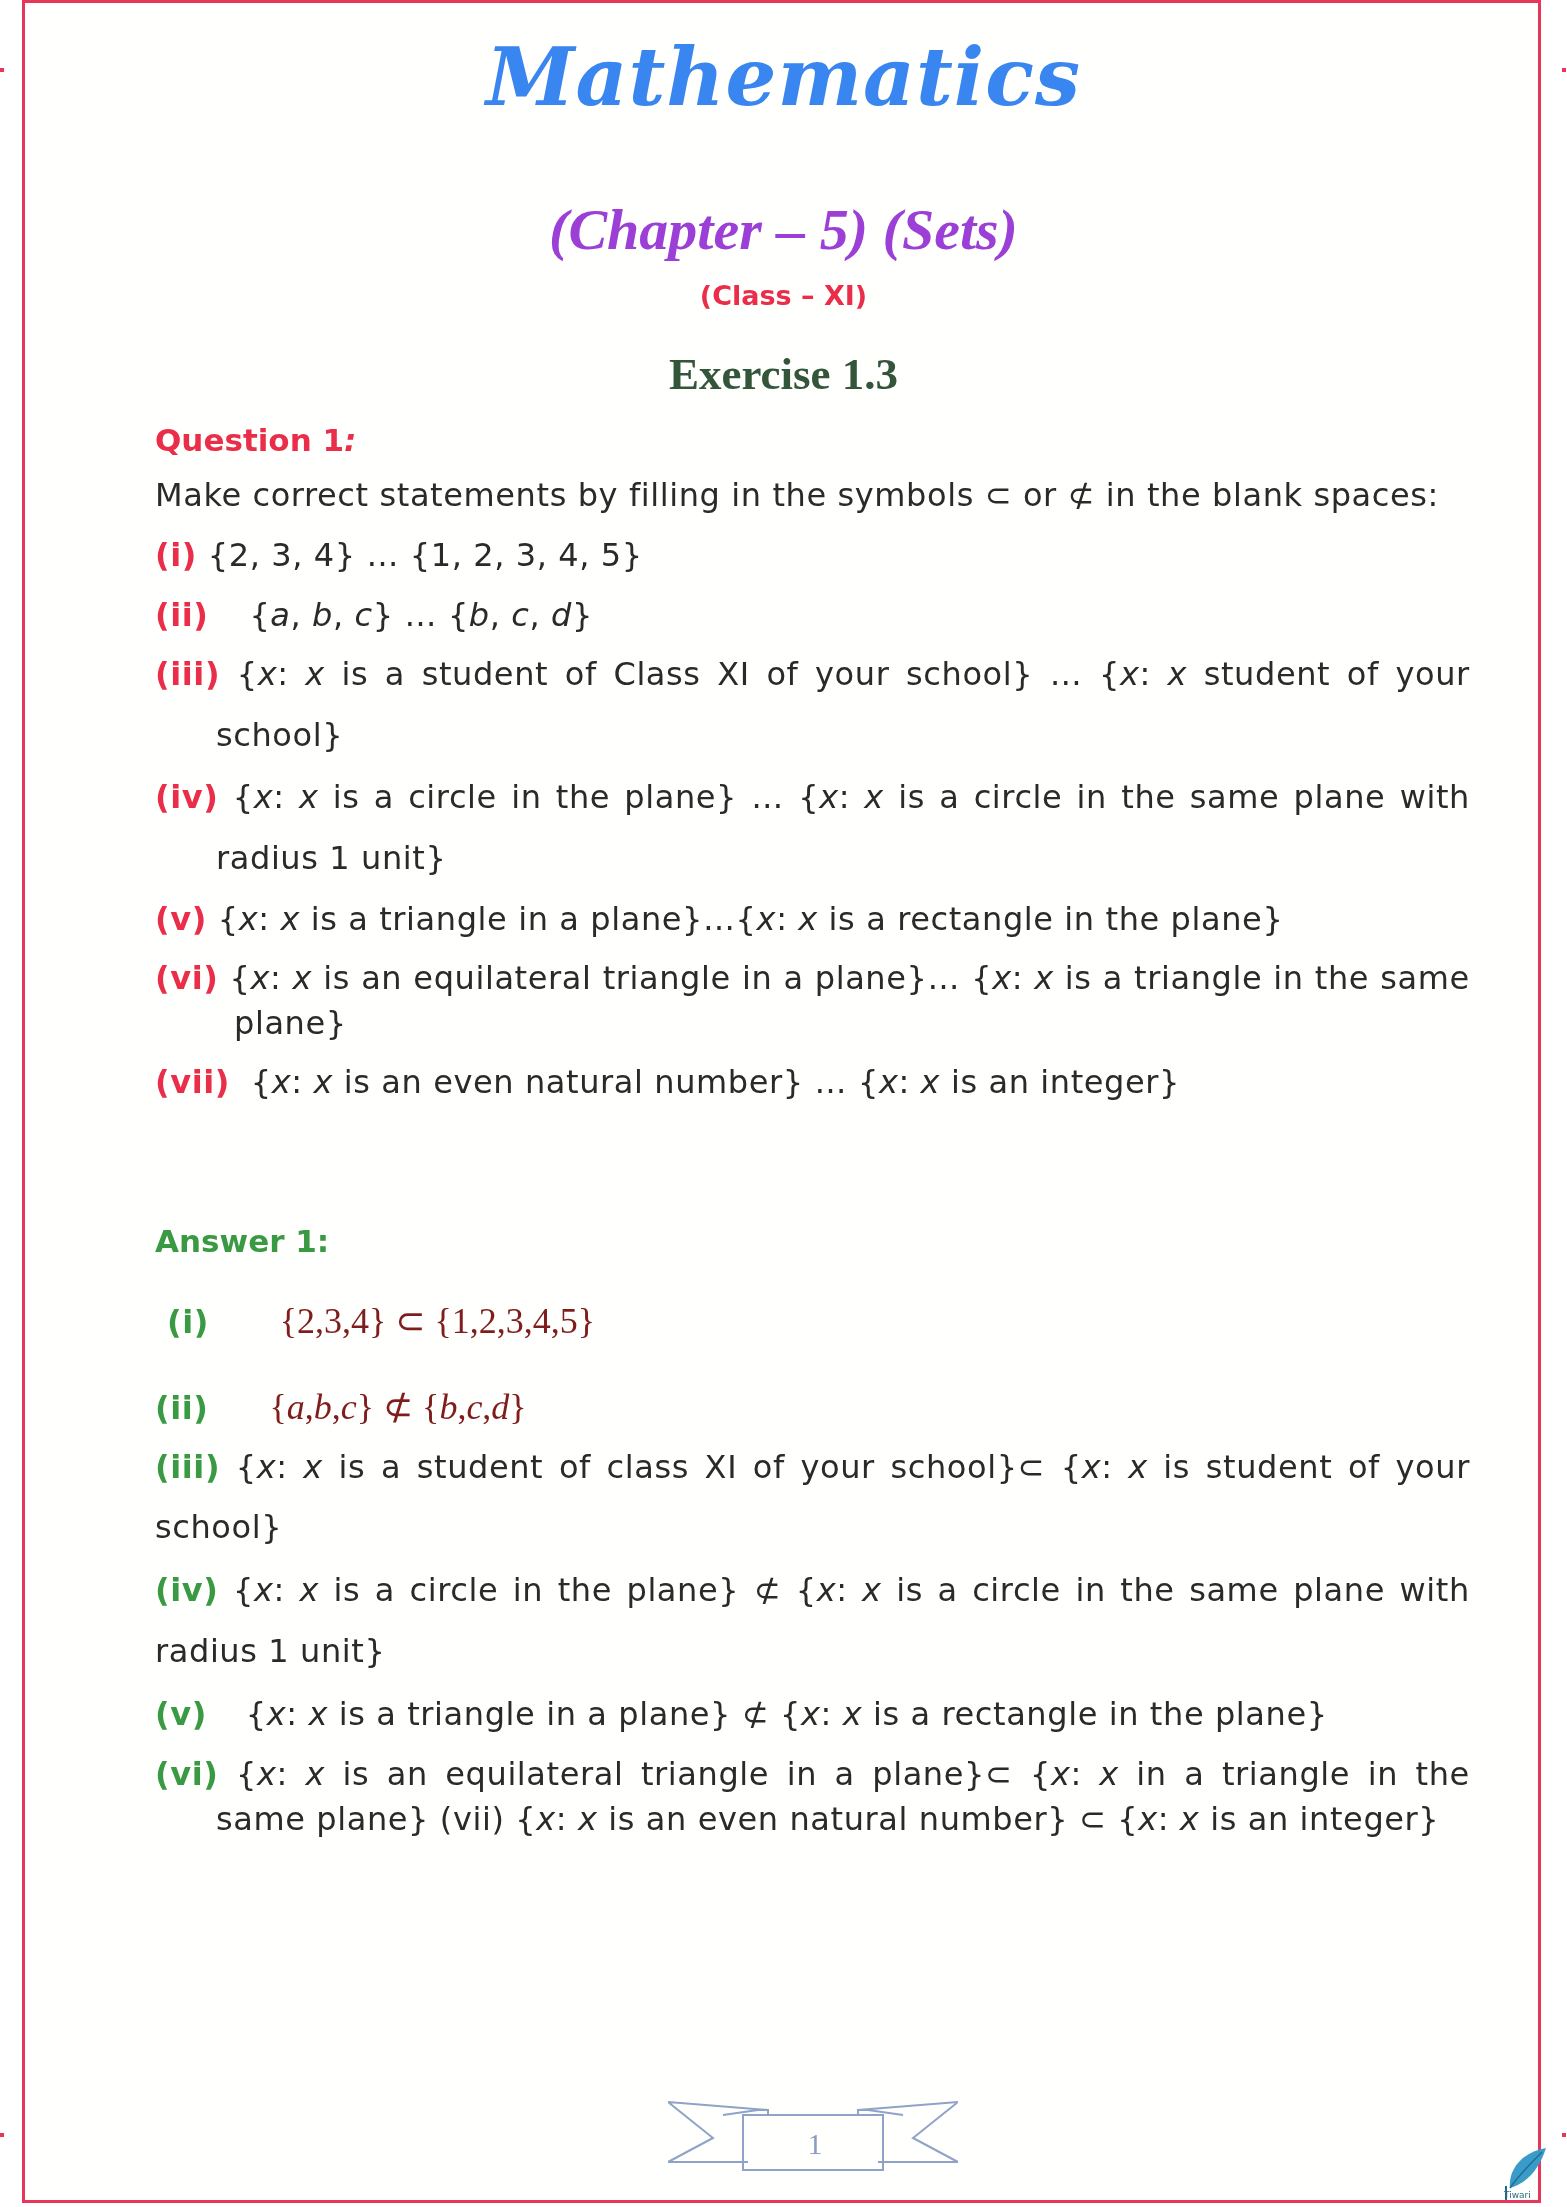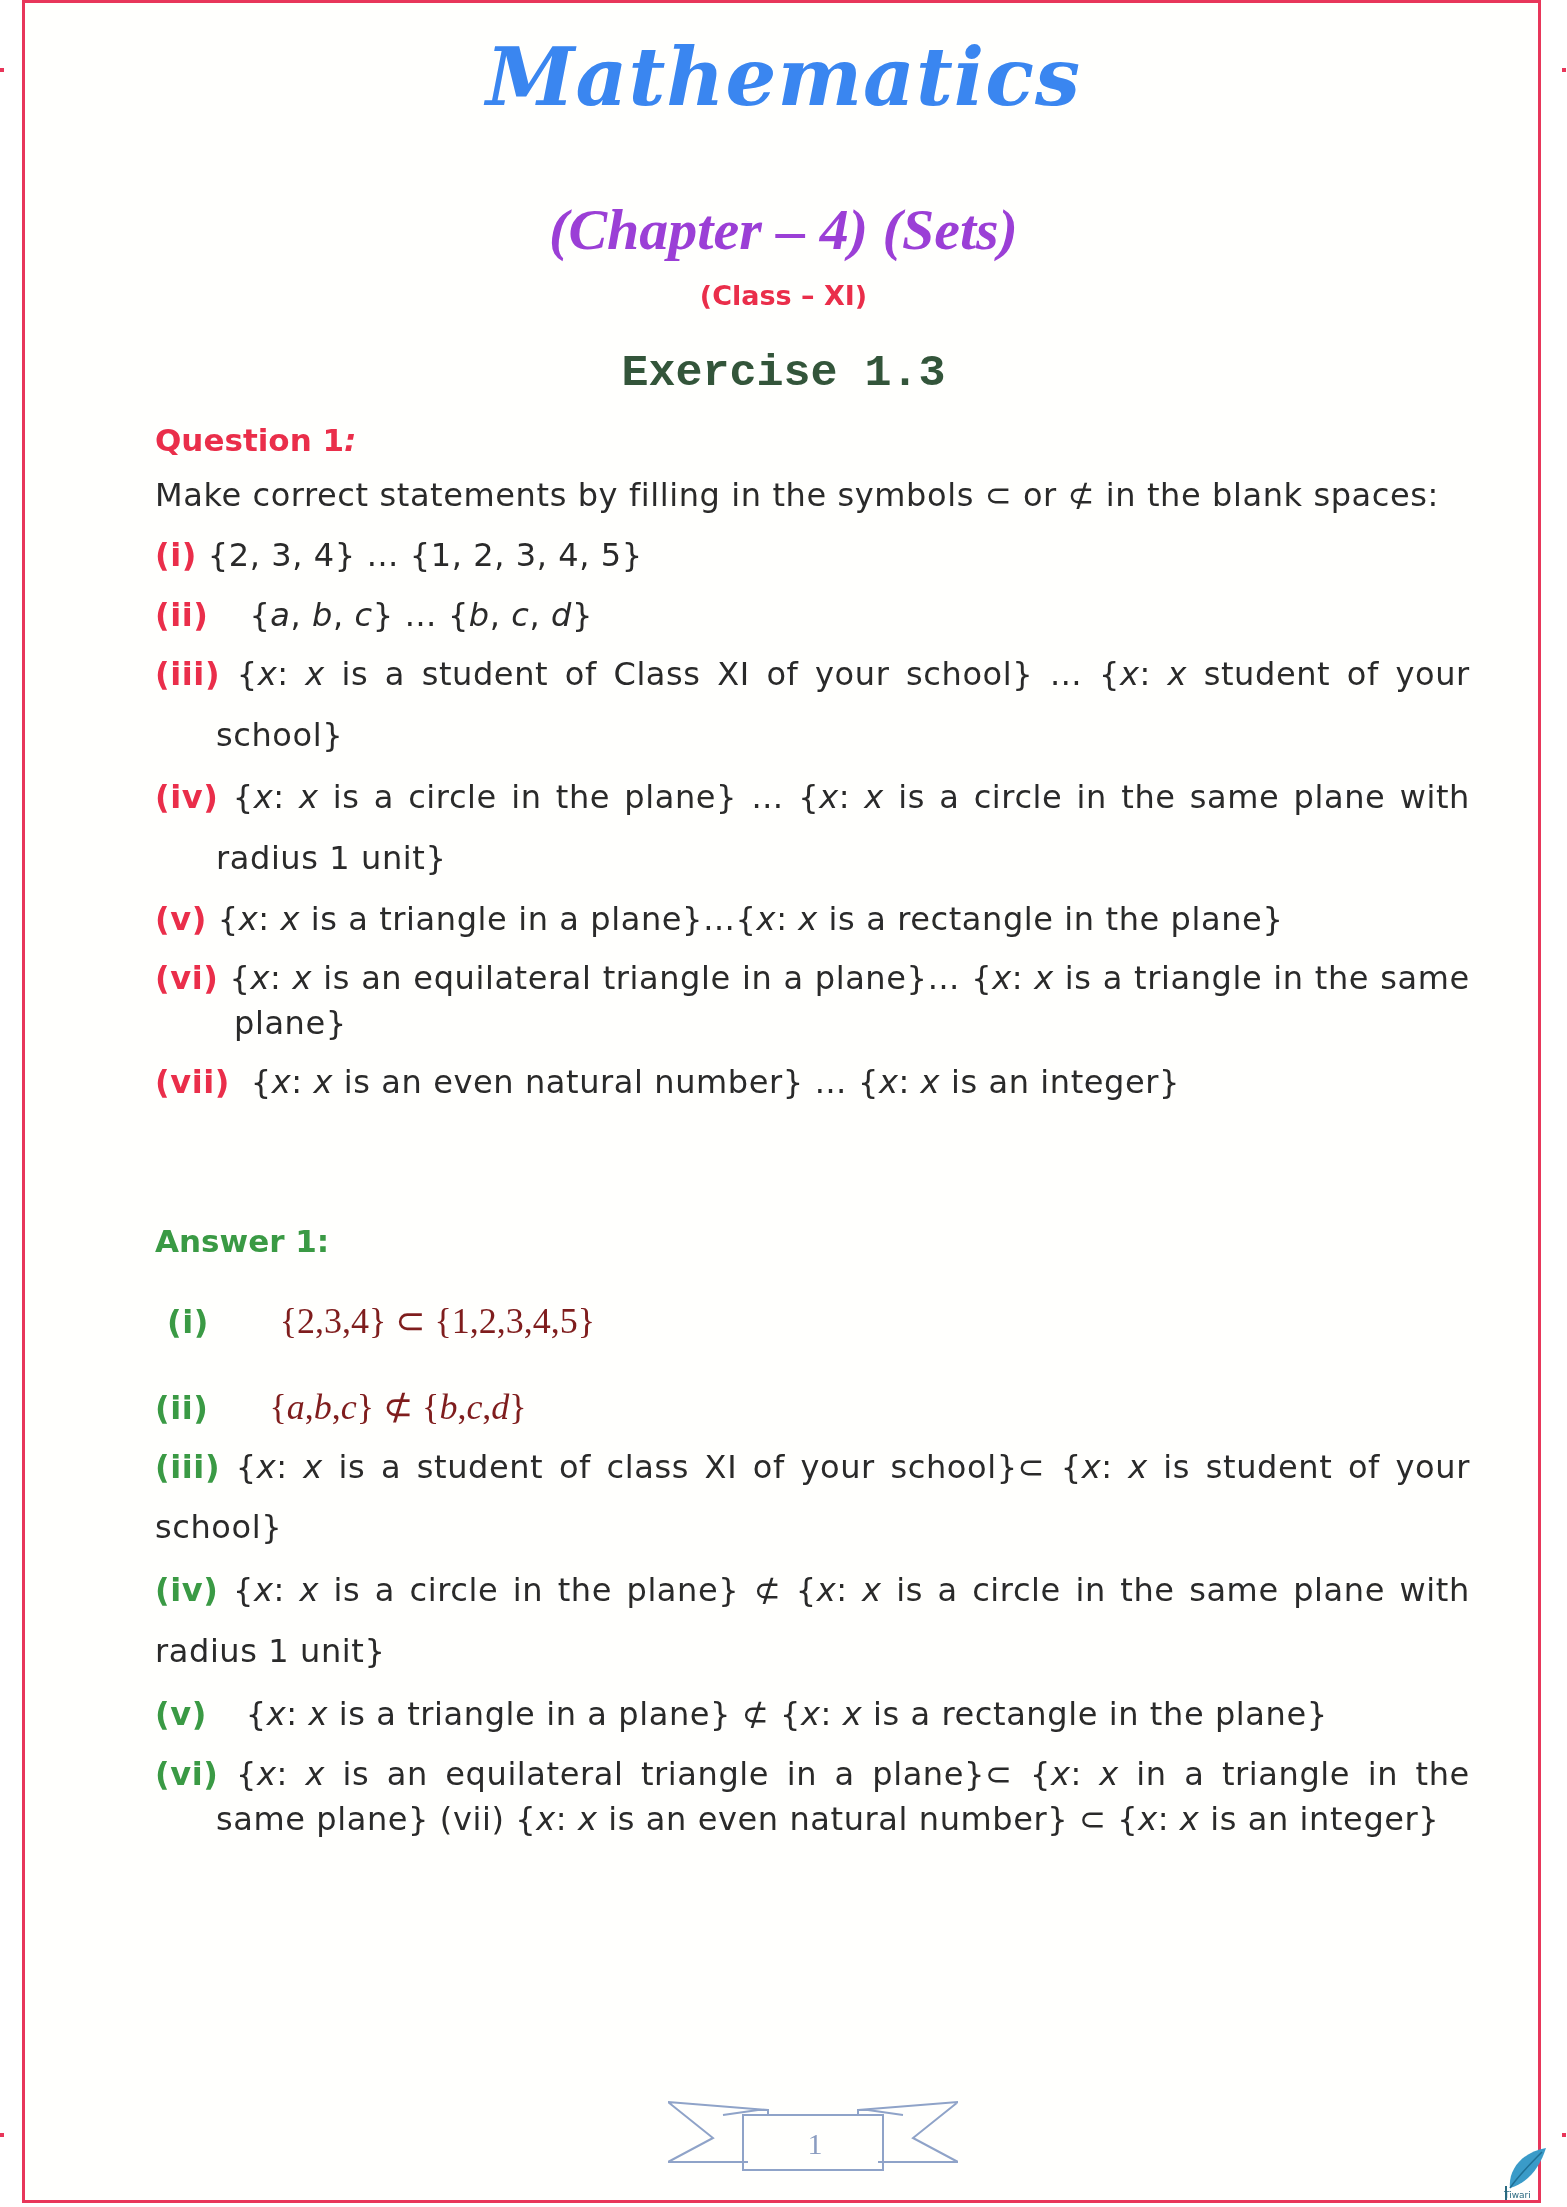--- a/index.html
+++ b/index.html
@@ -24,21 +24,21 @@
   }
   .chapter {
     top: 196px; font-family: "Liberation Serif", serif; font-style: italic; font-weight: bold;
     font-size: 58px; color: #9b3fd6;
   }
   .class-line {
     top: 280px; font-family: "DejaVu Sans", sans-serif; font-weight: bold;
     font-size: 27px; color: #ea2e4a;
   }
   .exercise {
-    top: 348px; font-family: Liberation Mono, monospace; font-weight: bold;
+    top: 348px; font-family: Liberation Serif, serif; font-weight: bold;
     font-size: 45px; color: #33553a;
   }
   .heading-q {
     left: 155px; top: 422px; font-weight: bold; font-size: 31px; color: #ea2e4a;
   }
   .heading-a {
     left: 155px; top: 1213px; font-weight: bold; font-size: 31px; color: #3a9a44; margin-top: 10px;
   }
   .line {
     font-family: "DejaVu Sans", sans-serif; font-size: 32px; color: #2a2a2a;
@@ -66,21 +66,21 @@
 </head>
 <body>
 
 <div class="page-border"></div>
 <div class="tick" style="left:0;top:68px"></div>
 <div class="tick" style="left:1562px;top:68px"></div>
 <div class="tick" style="left:0;top:2133px"></div>
 <div class="tick" style="left:1562px;top:2133px"></div>
 
 <div class="abs center title">Mathematics</div>
-<div class="abs center chapter">(Chapter – 4) (Sets)</div>
+<div class="abs center chapter">(Chapter – 5) (Sets)</div>
 <div class="abs center class-line">(Class – XI)</div>
 <div class="abs center exercise">Exercise 1.3</div>
 
 <div class="abs heading-q">
   <span>Question 1</span><i>:</i>
 </div>
 
 <div class="abs line" style="left:155px;top:476px;">Make correct statements by filling in the symbols ⊂ or ⊄ in the blank spaces:</div>
 
 <div class="abs line" style="left:155px;top:536px;">

